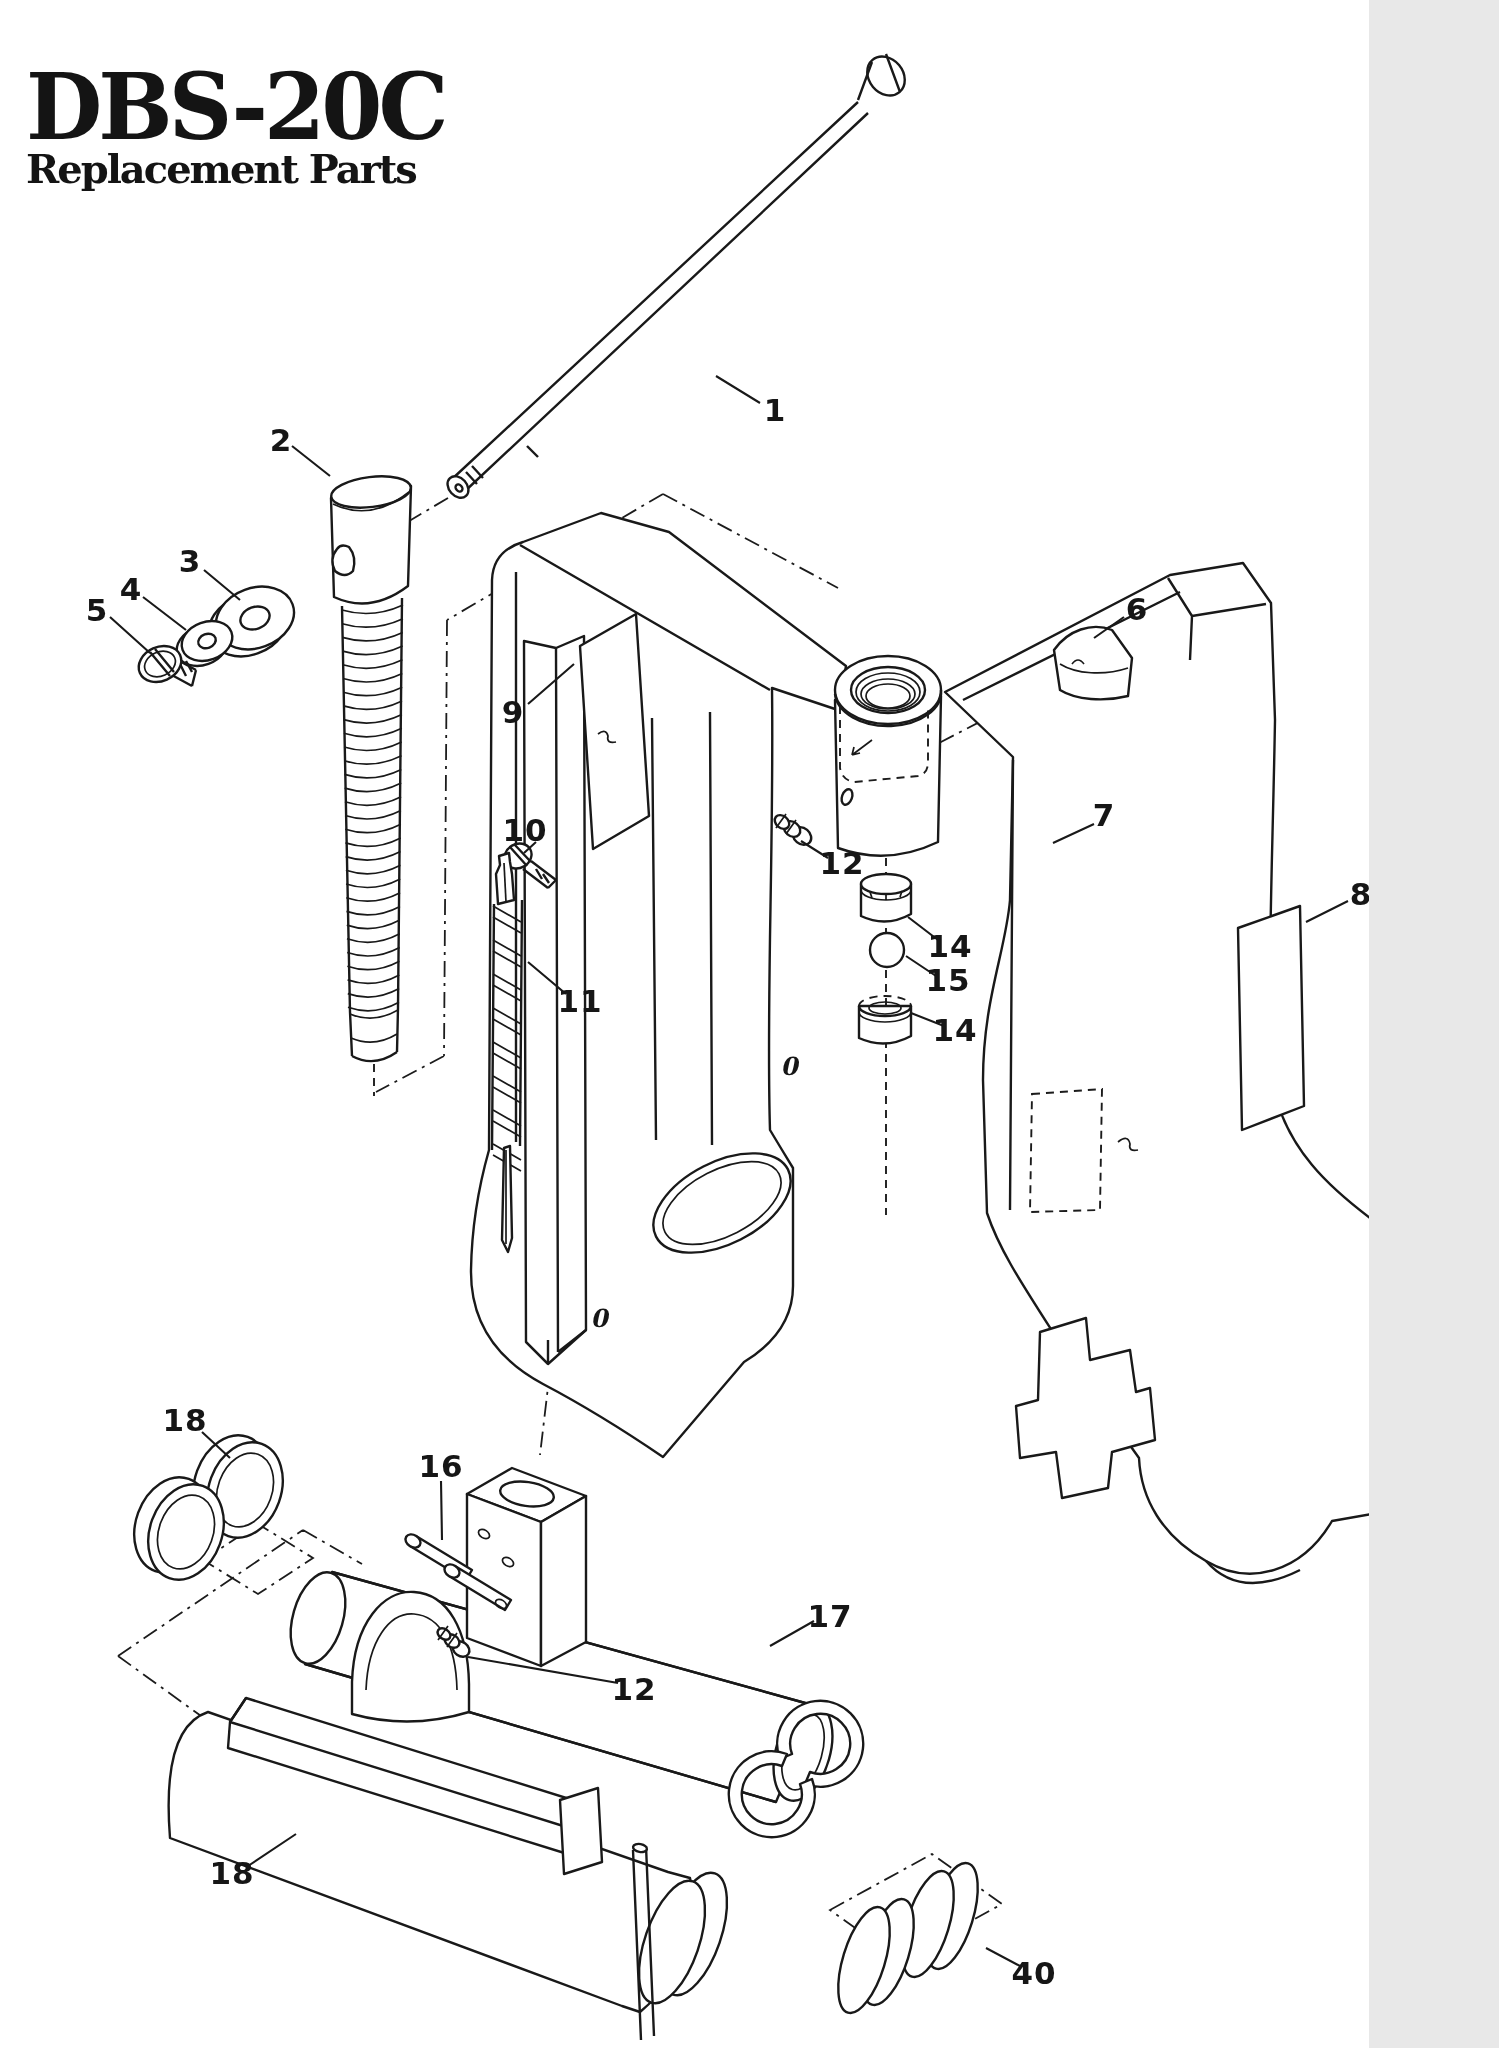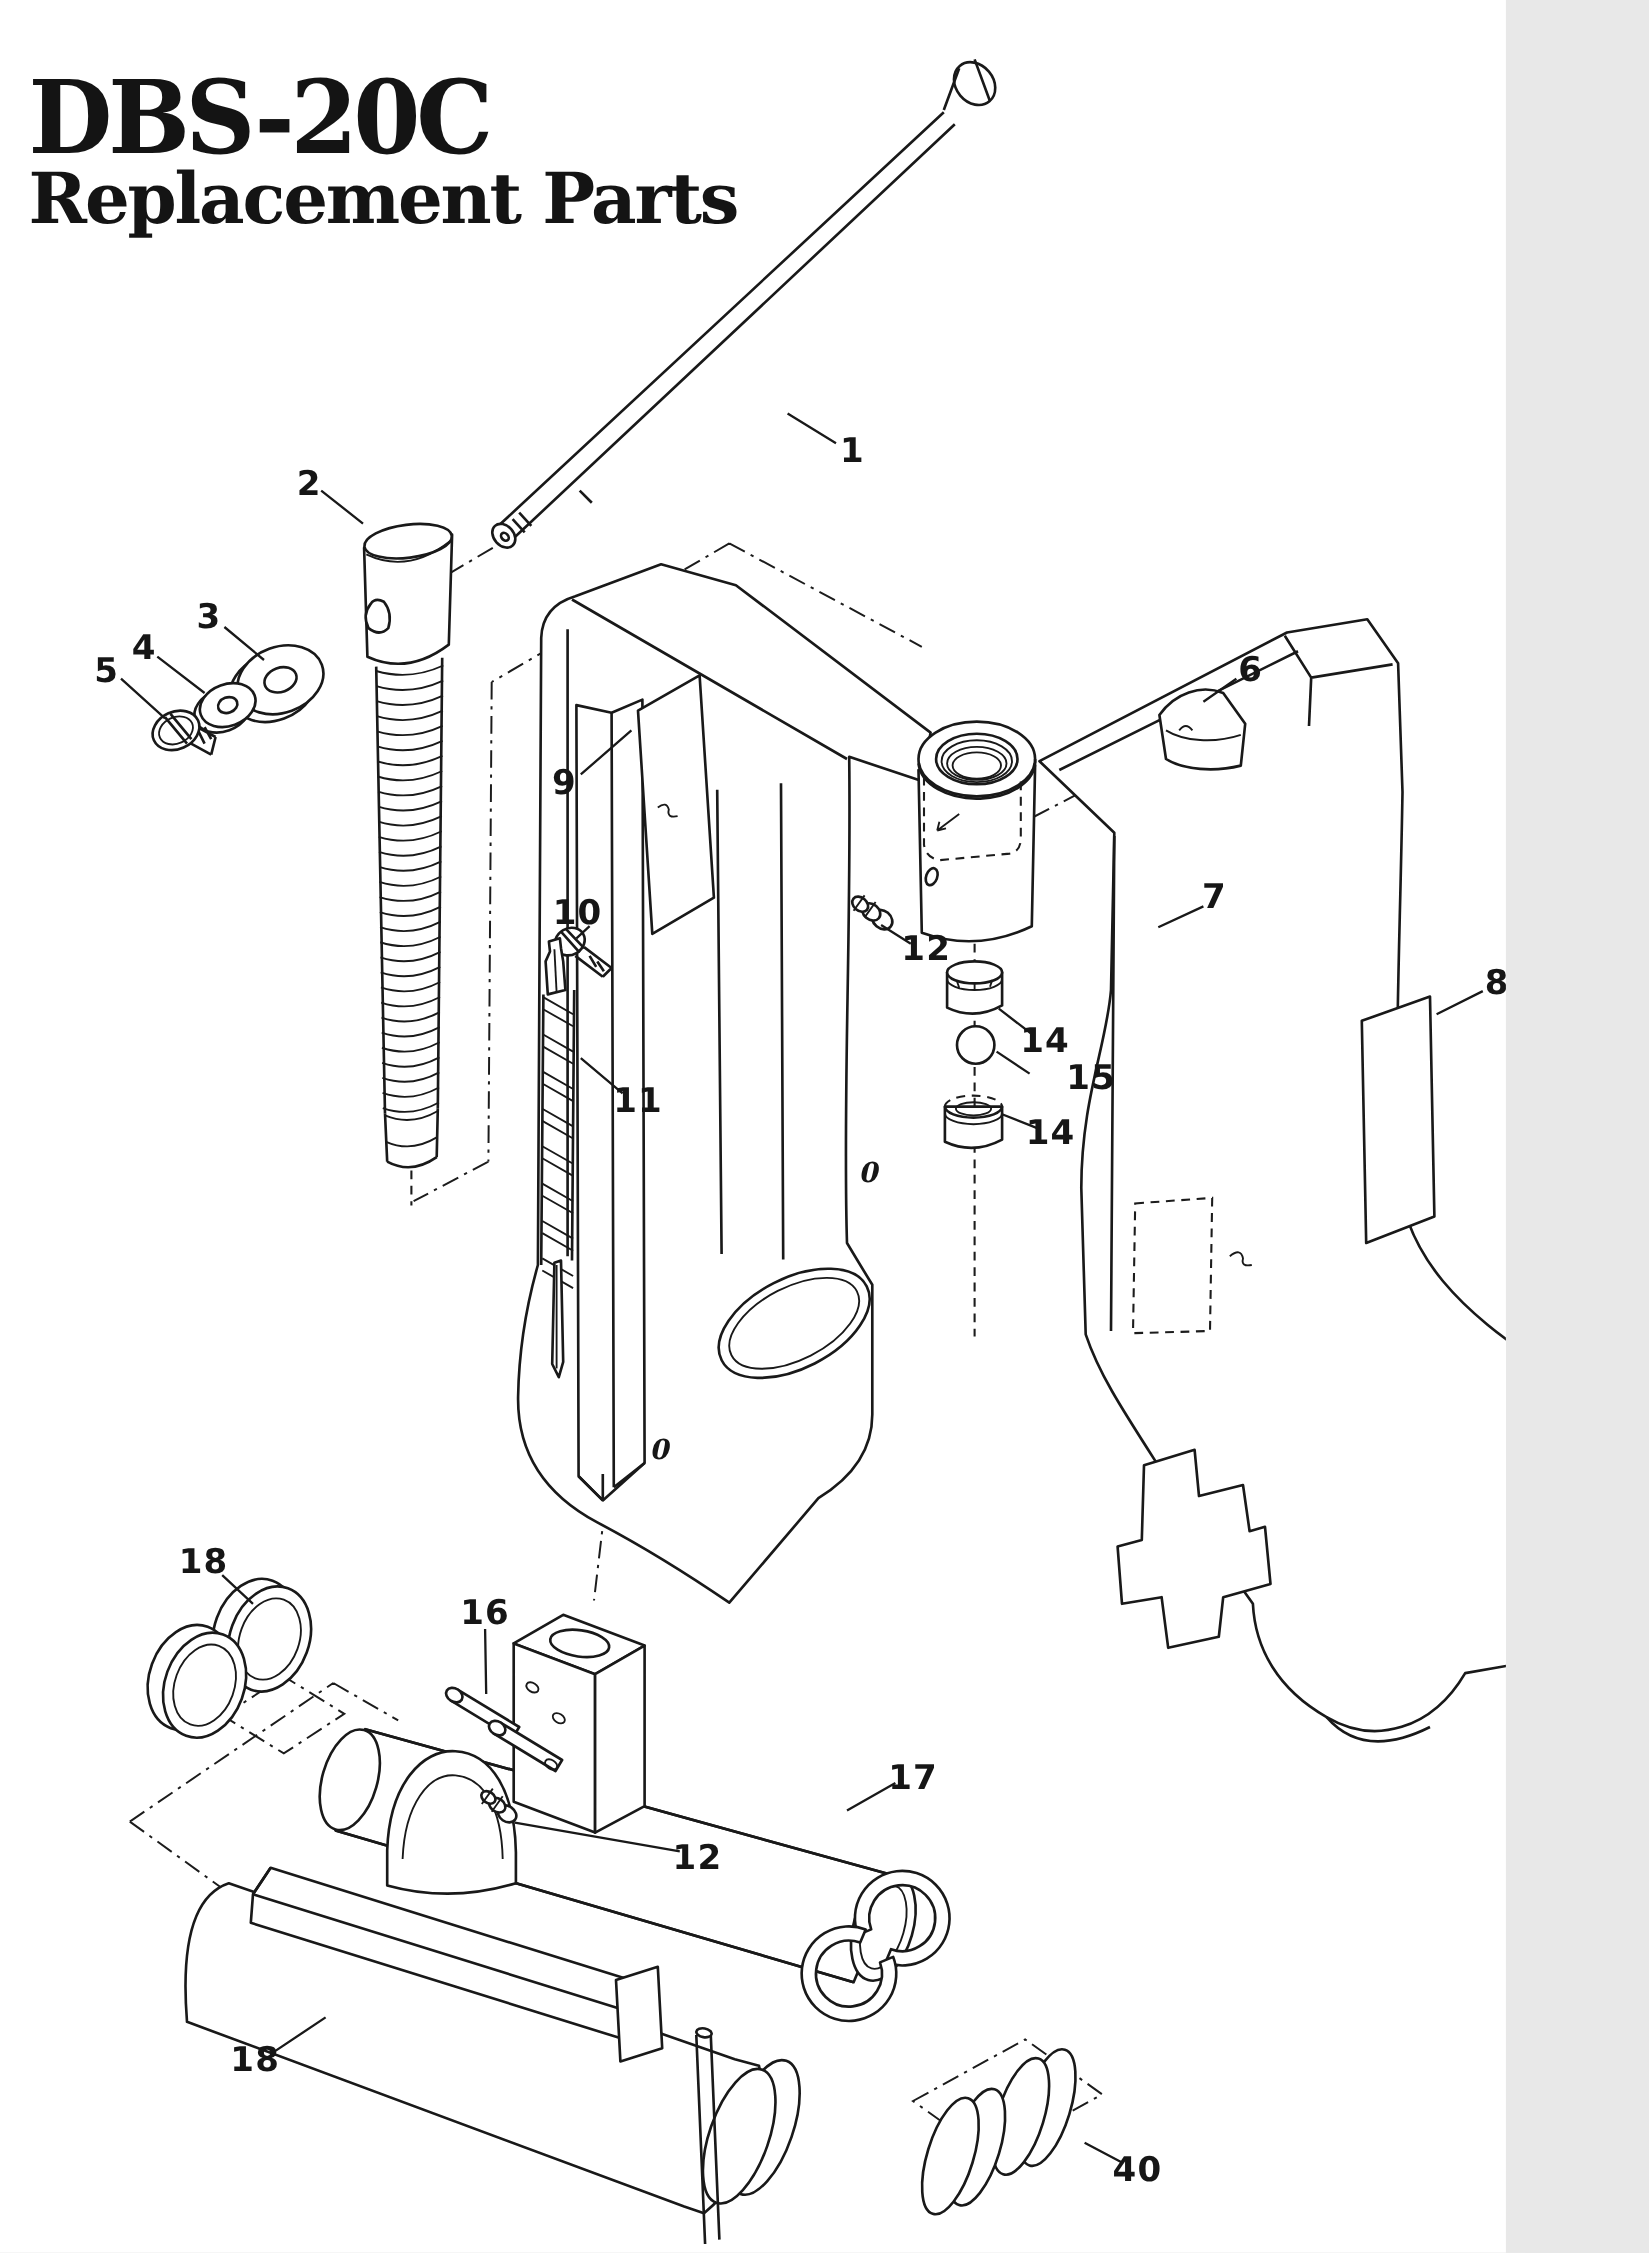--- a/index.html
+++ b/index.html
@@ -2,21 +2,21 @@
 <html><head>
 <meta charset="utf-8">
 <style>
   html,body{margin:0;padding:0;background:#e8e8e8;}
   .page{position:relative;width:1369px;height:2048px;background:#ffffff;overflow:hidden;
         font-family:"DejaVu Sans",sans-serif;}
   .titleblock{position:absolute;left:26px;top:60px;color:#141414;}
   .titleblock h1{margin:0;font-family:"DejaVu Serif","Liberation Serif",serif;font-weight:bold;
         font-size:88px;line-height:1.0;letter-spacing:-4px;transform:scaleY(1.05);transform-origin:left top;}
   .titleblock h2{margin:0;font-family:"DejaVu Serif","Liberation Serif",serif;font-weight:bold;
-        font-size:64px;line-height:1.05;letter-spacing:-2px;}
+        font-size:40px;line-height:1.05;letter-spacing:-2px;}
   svg.art{position:absolute;left:0;top:0;}
   svg.art *{vector-effect:none;}
   .callout{position:absolute;transform:translate(-50%,-50%);color:#161616;
         font-size:31px;font-weight:600;letter-spacing:1px;white-space:nowrap;}
   .mark{position:absolute;transform:translate(-50%,-50%) skewX(-12deg);color:#161616;
         font-family:"DejaVu Serif",serif;font-size:25px;font-weight:600;}
   
   .s  {fill:none;stroke:#191919;stroke-width:2.4;stroke-linejoin:round;}
   .sw {fill:#ffffff;stroke:#191919;stroke-width:2.4;stroke-linejoin:round;}
   .thin{fill:none;stroke:#191919;stroke-width:1.7;}
@@ -297,21 +297,21 @@
       <div class="callout" style="left: 131px; top: 589px;">4</div>
       <div class="callout" style="left: 97px; top: 610px;">5</div>
       <div class="callout" style="left: 1137px; top: 609px;">6</div>
       <div class="callout" style="left: 1104px; top: 815px;">7</div>
       <div class="callout" style="left: 1361px; top: 894px;">8</div>
       <div class="callout" style="left: 513px; top: 712px;">9</div>
       <div class="callout" style="left: 525px; top: 830px;">10</div>
       <div class="callout" style="left: 580px; top: 1001px;">11</div>
       <div class="callout" style="left: 842px; top: 863px;">12</div>
       <div class="callout" style="left: 950px; top: 946px;">14</div>
-      <div class="callout" style="left: 992px; top: 980px; text-align: right;">15</div>
+      <div class="callout" style="left: 948px; top: 980px; text-align: right;">15</div>
       <div class="callout" style="left: 955px; top: 1030px;">14</div>
       <div class="callout" style="left: 441px; top: 1466px;">16</div>
       <div class="callout" style="left: 634px; top: 1689px;">12</div>
       <div class="callout" style="left: 830px; top: 1616px;">17</div>
       <div class="callout" style="left: 232px; top: 1873px;">18</div>
       <div class="callout" style="left: 185px; top: 1420px;">18</div>
       <div class="callout" style="left: 1034px; top: 1973px;">40</div>
       <div class="mark" style="left: 791px; top: 1066px;">0</div>
       <div class="mark" style="left: 601px; top: 1318px;">0</div>
     </div>

